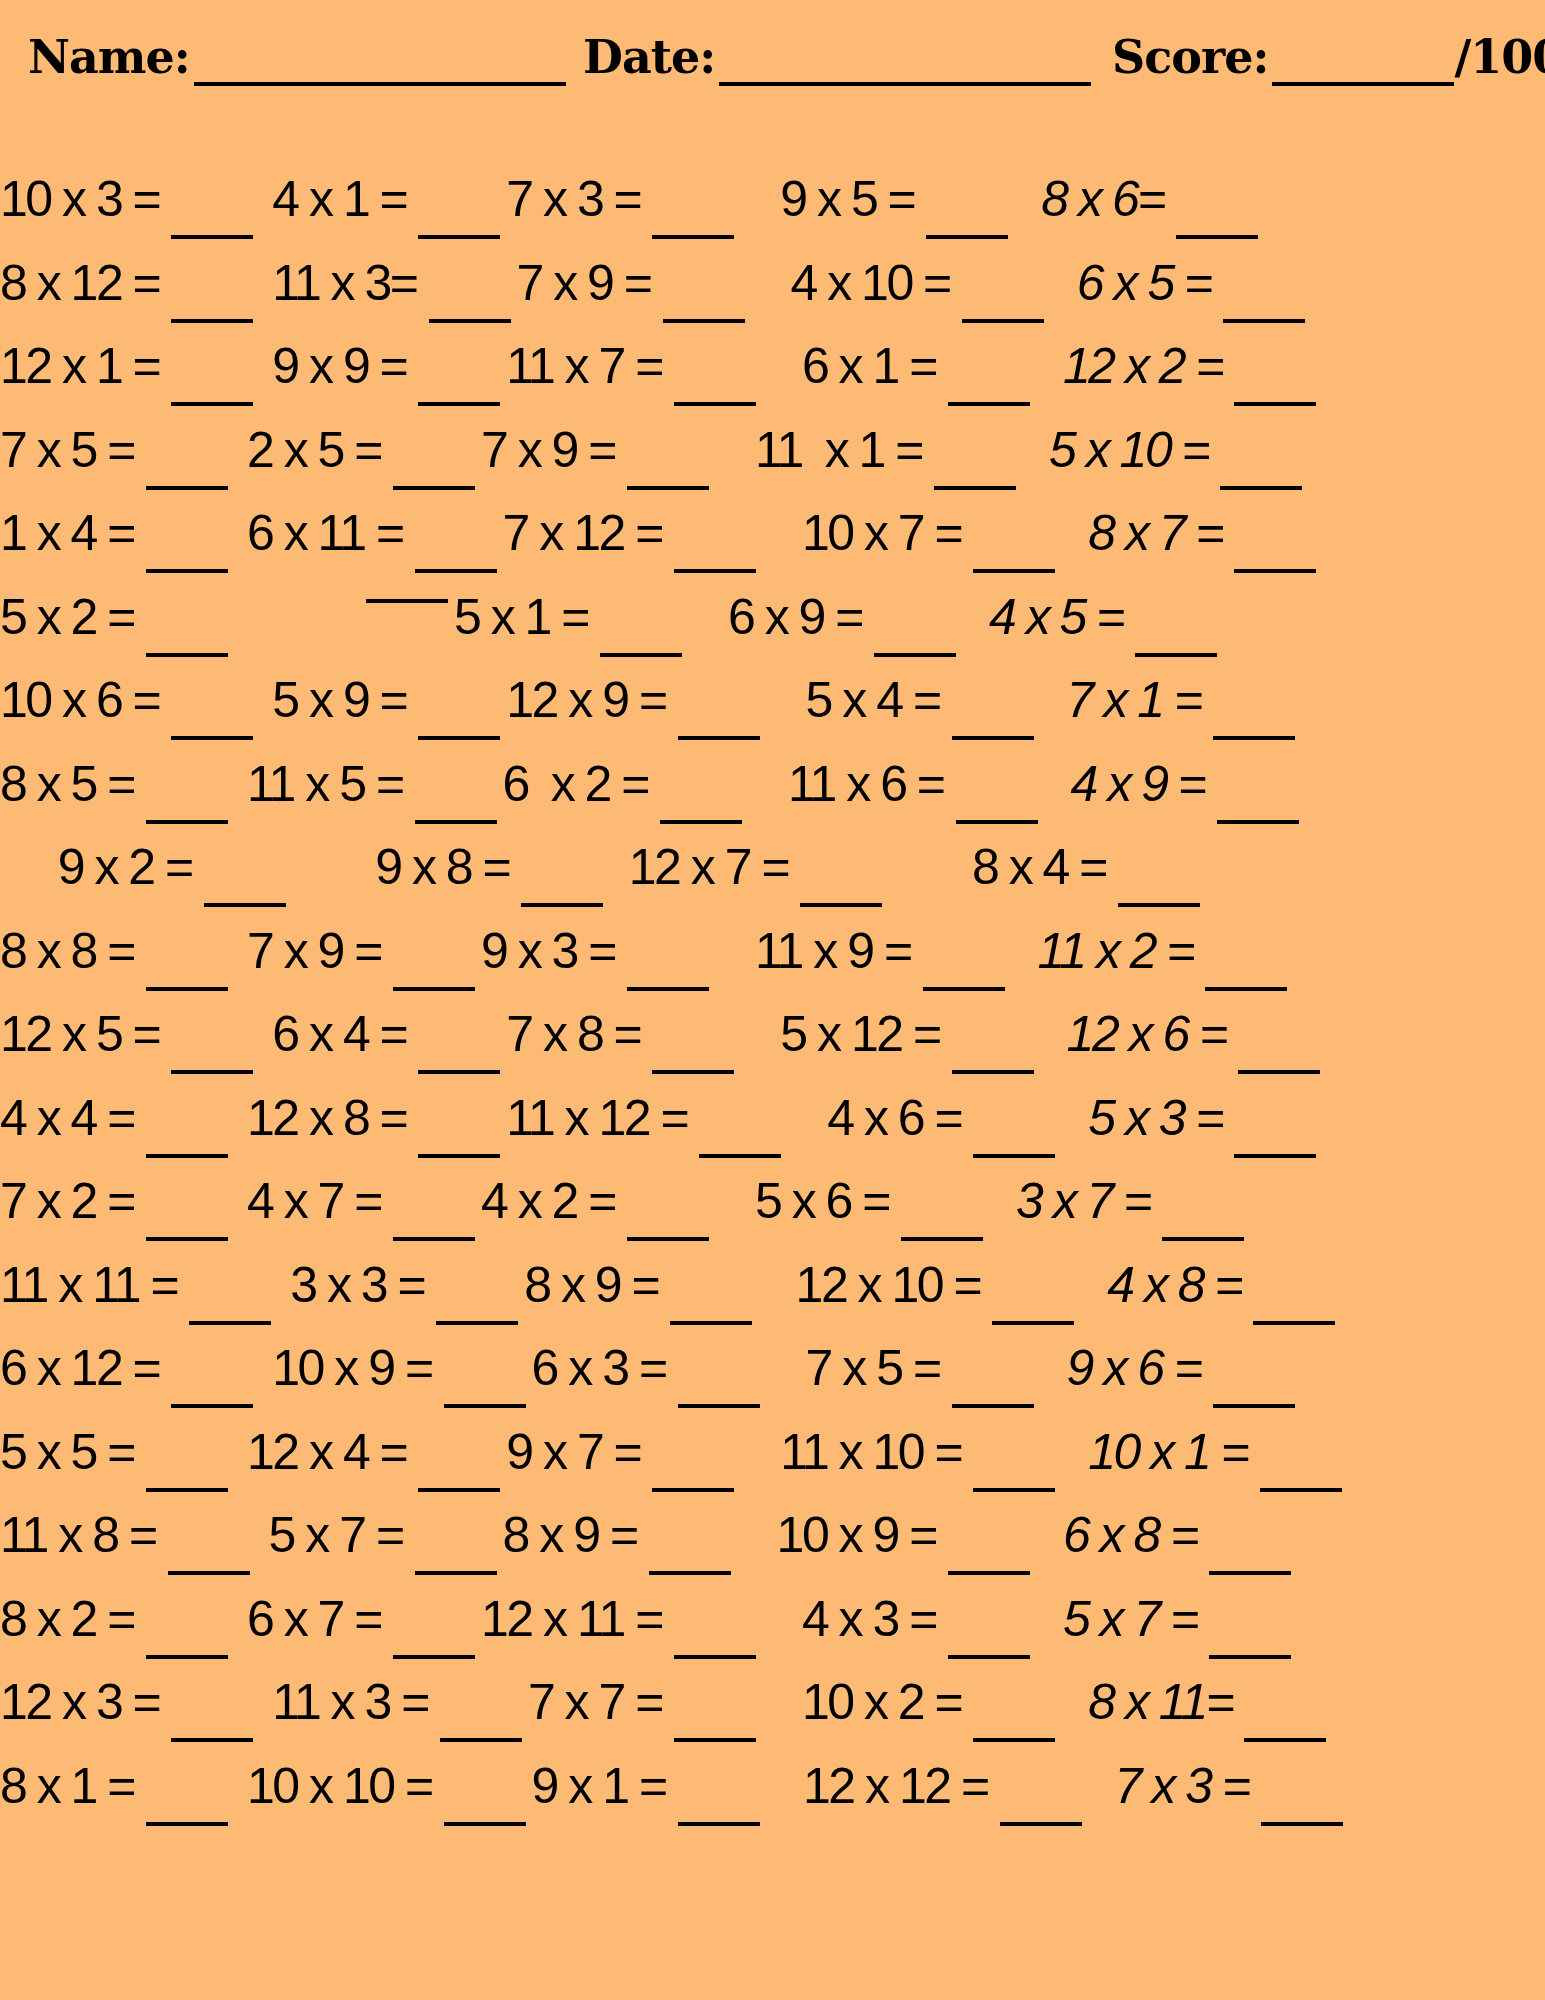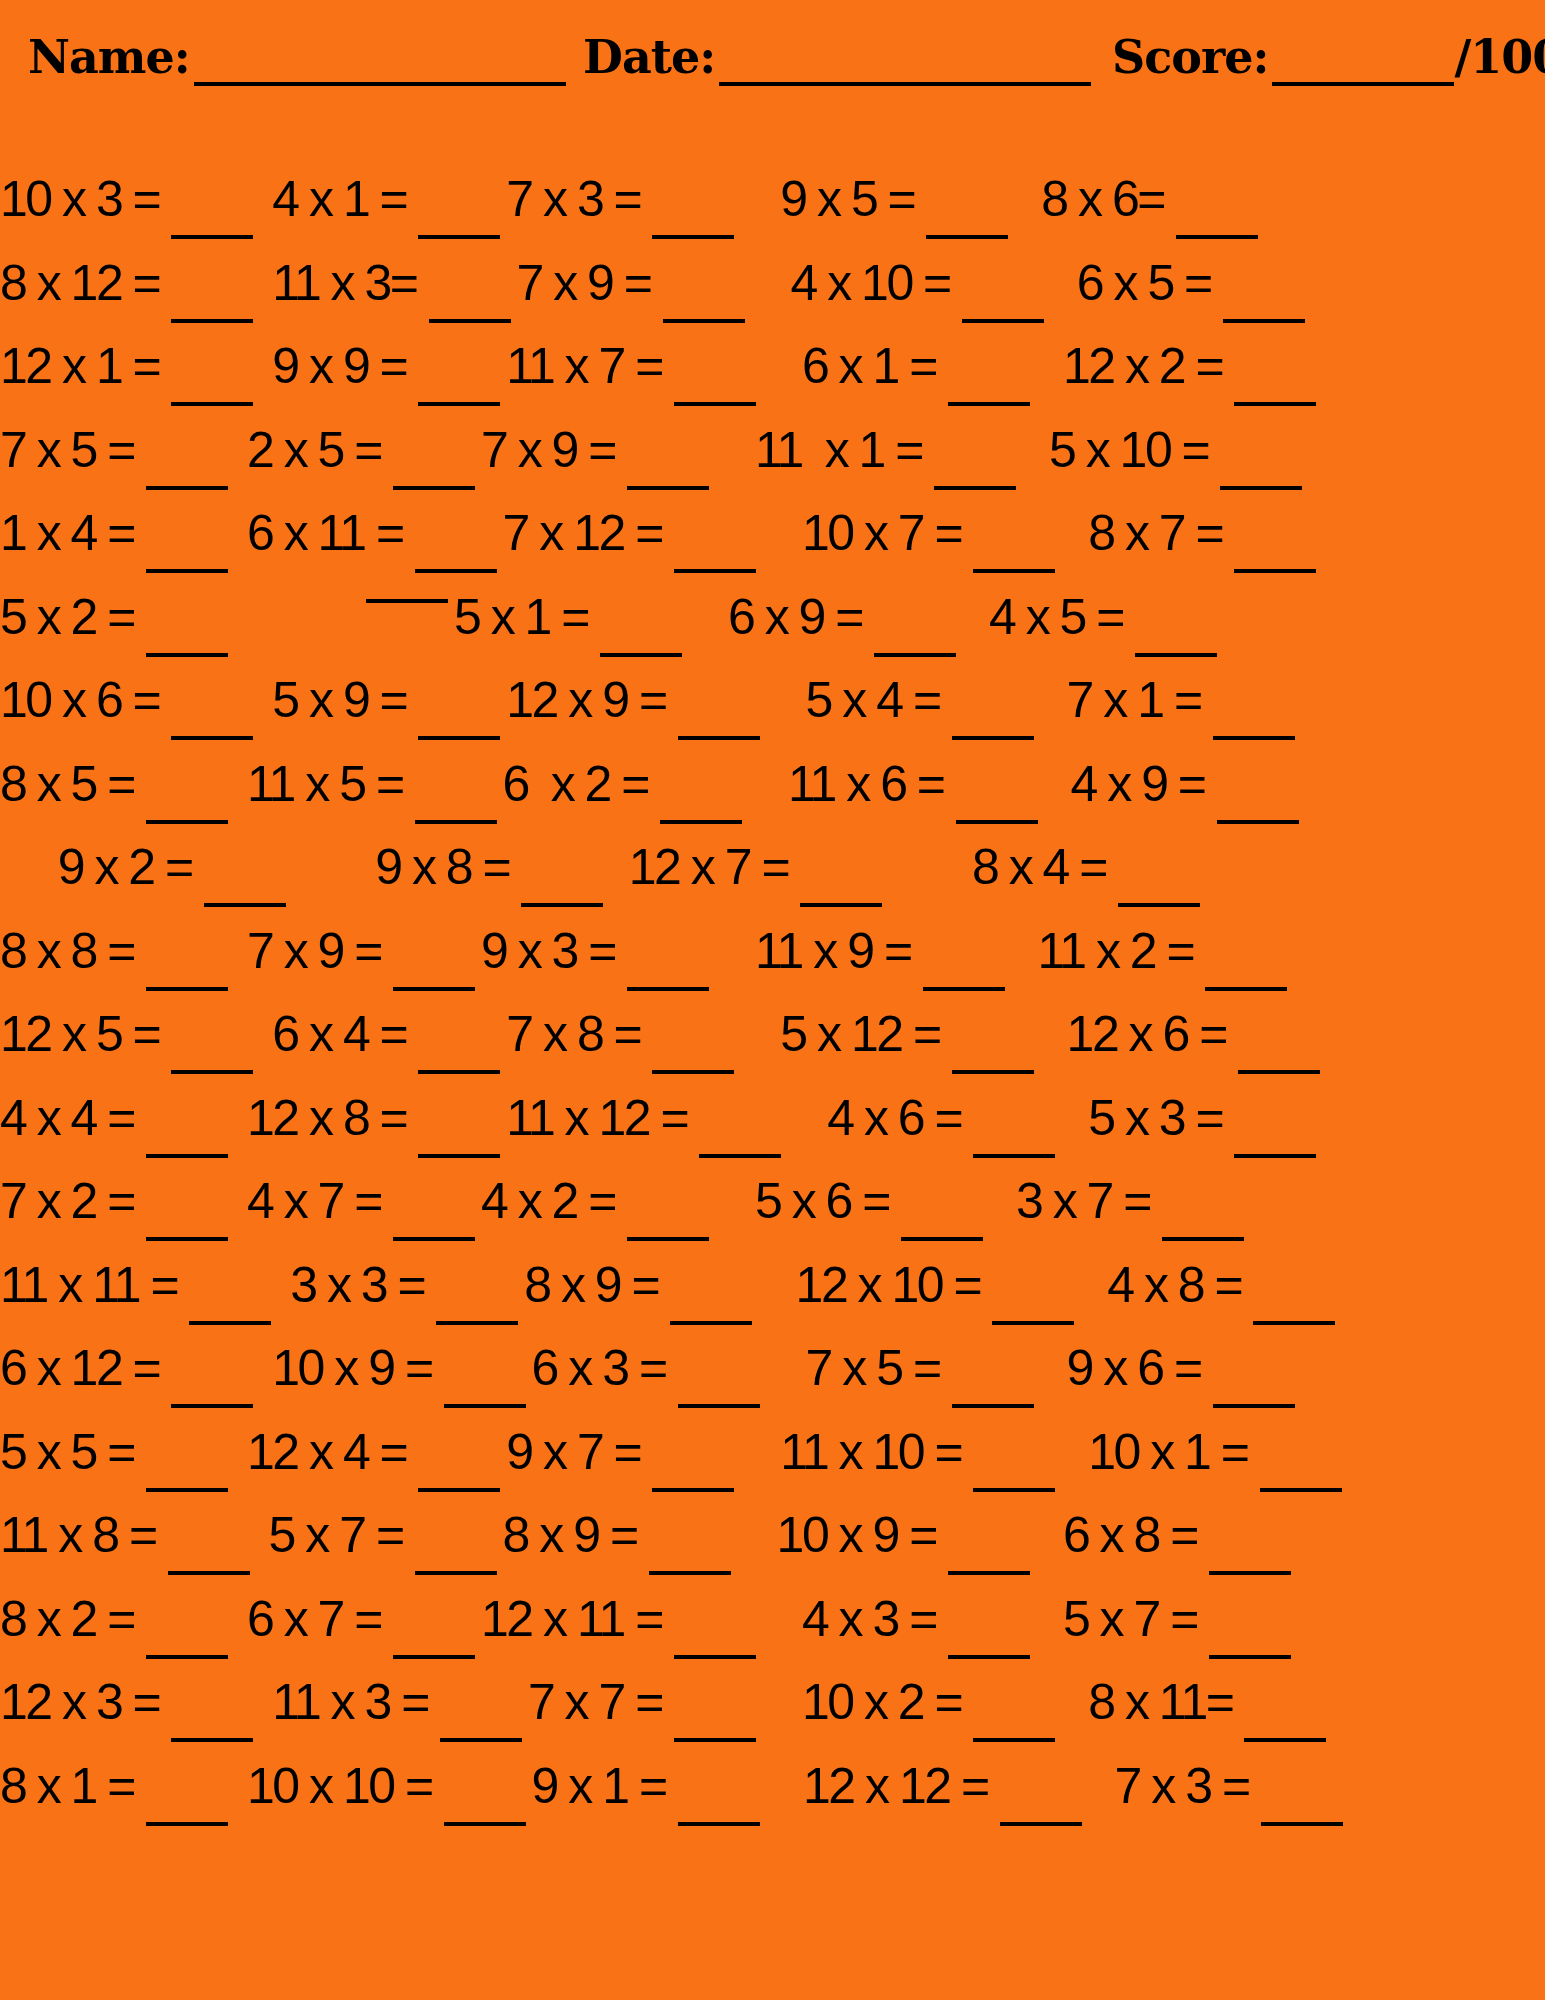--- a/index.html
+++ b/index.html
@@ -1,19 +1,19 @@
 <!DOCTYPE html>
 <html><head>
 <meta charset="utf-8">
 <style>
   html,body { margin:0; padding:0; background:#ffffff; }
   .page {
     position:relative;
     width:1545px; height:2000px;
-    background:#f97316;
+    background:#fdba74;
     color:#000;
     overflow:hidden;
     font-family:"Liberation Sans", sans-serif;
   }
 
   
   .hgroup {
     position:absolute; top:30px;
     display:flex; align-items:baseline;
     font-family:"DejaVu Serif", serif;
@@ -41,21 +41,21 @@
   .row  { display:flex; height:83.5px; }
   .cell {
     width:309px; box-sizing:border-box;
     display:flex; justify-content:flex-end; align-items:baseline;
     line-height:83.5px;
   }
   .cell:nth-child(1) { padding-right:19px; }
   .cell:nth-child(2) { padding-right:6px;  }
   .cell:nth-child(3) { padding-right:32px; }
   .cell:nth-child(4) { padding-right:33px;margin-left:14px; }
-  .cell:nth-child(5) { padding-right:16px; }
+  .cell:nth-child(5) { padding-right:16px;font-style:italic; }
   .eq {
     font-size:50px;
     letter-spacing:-2.5px;
     white-space:pre;
     text-align:right;
   }
   .blank {
     display:inline-block;
     width:82px; height:0;
     border-bottom:4px solid #000;

